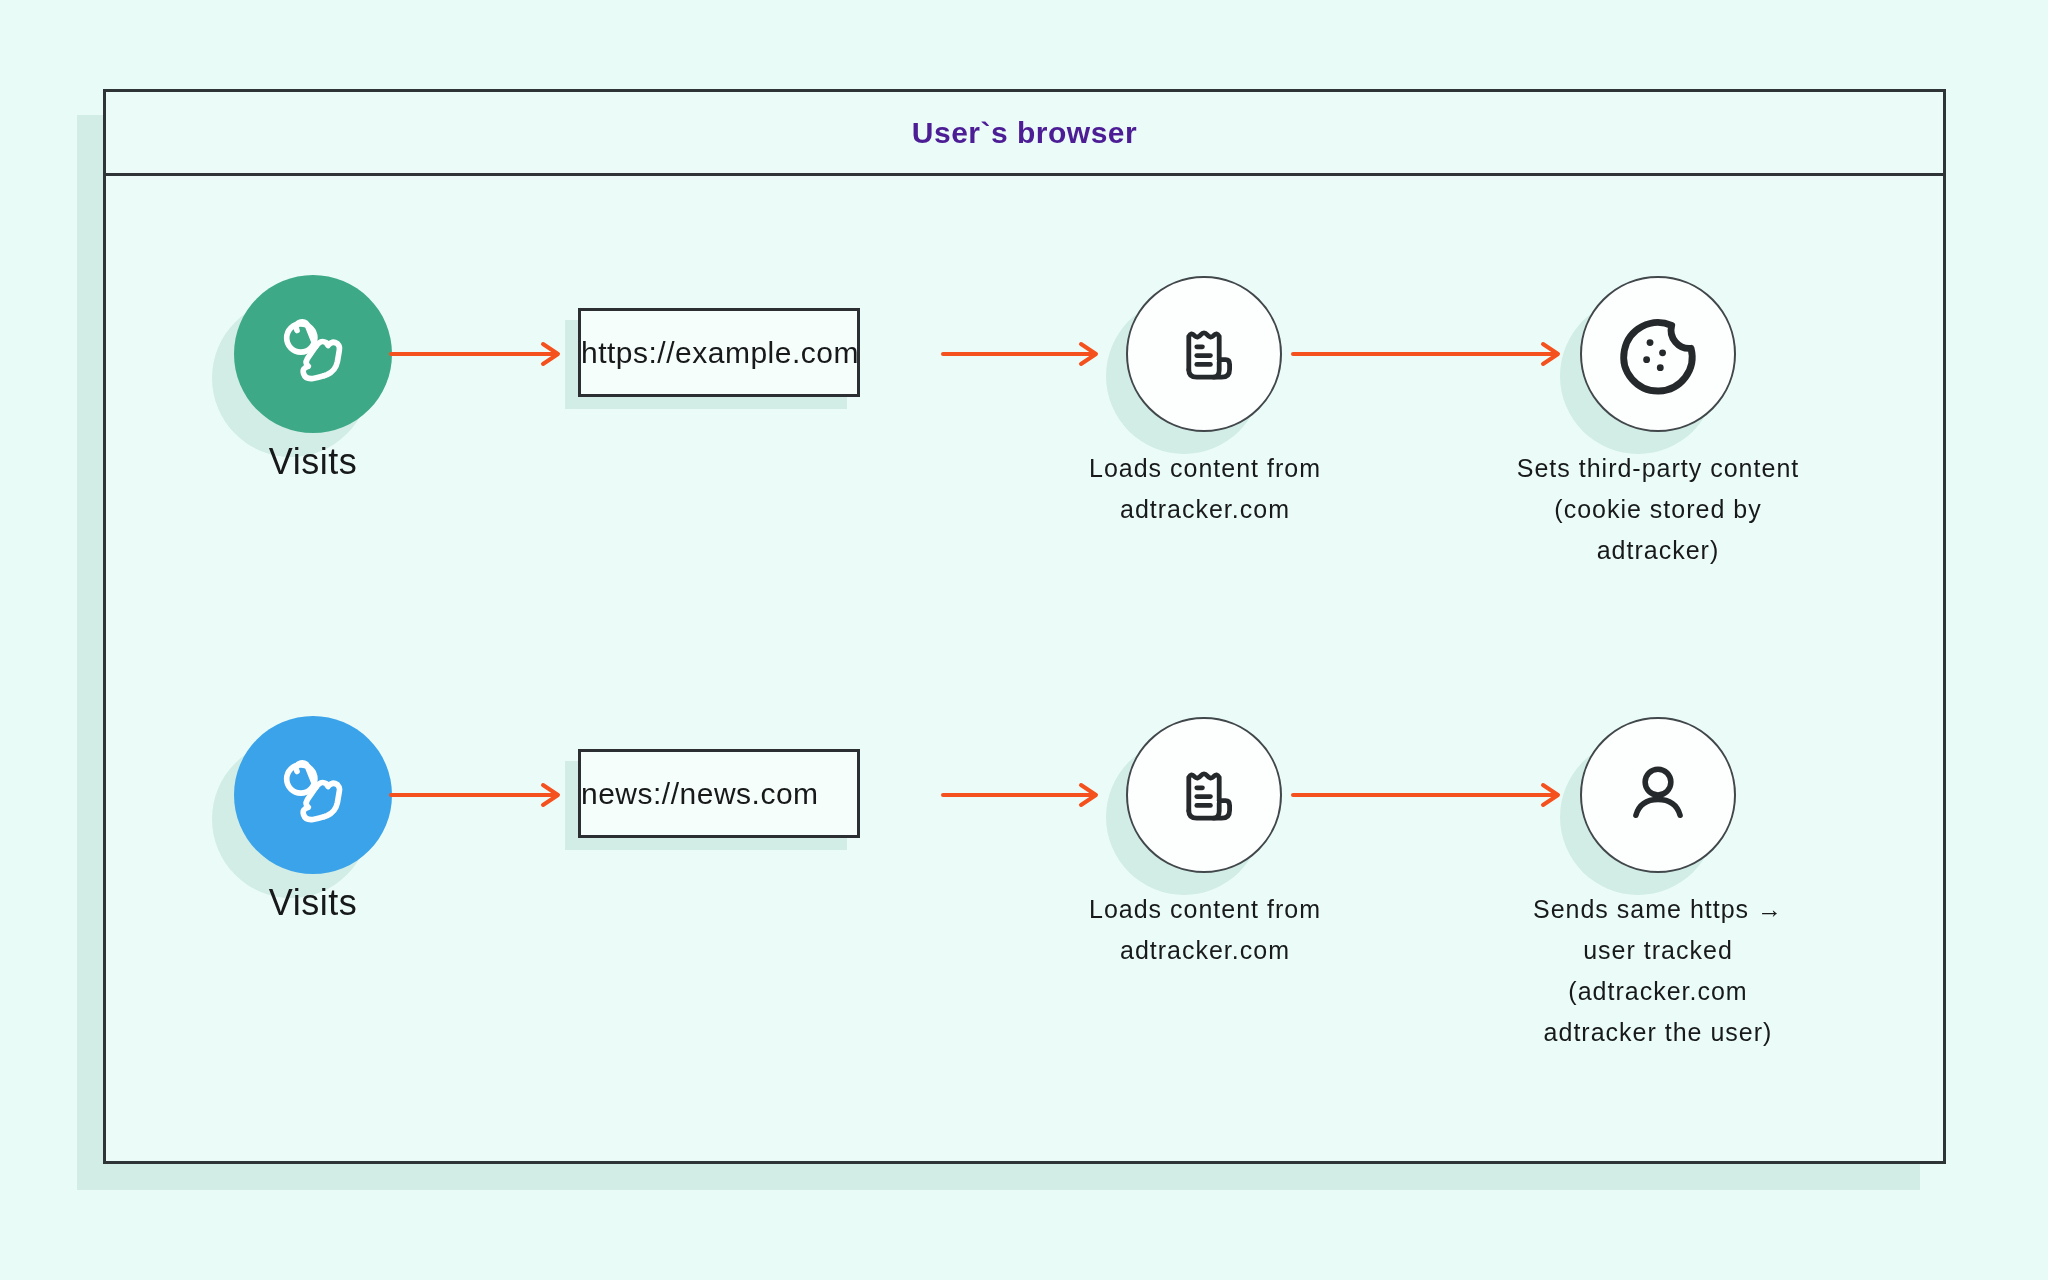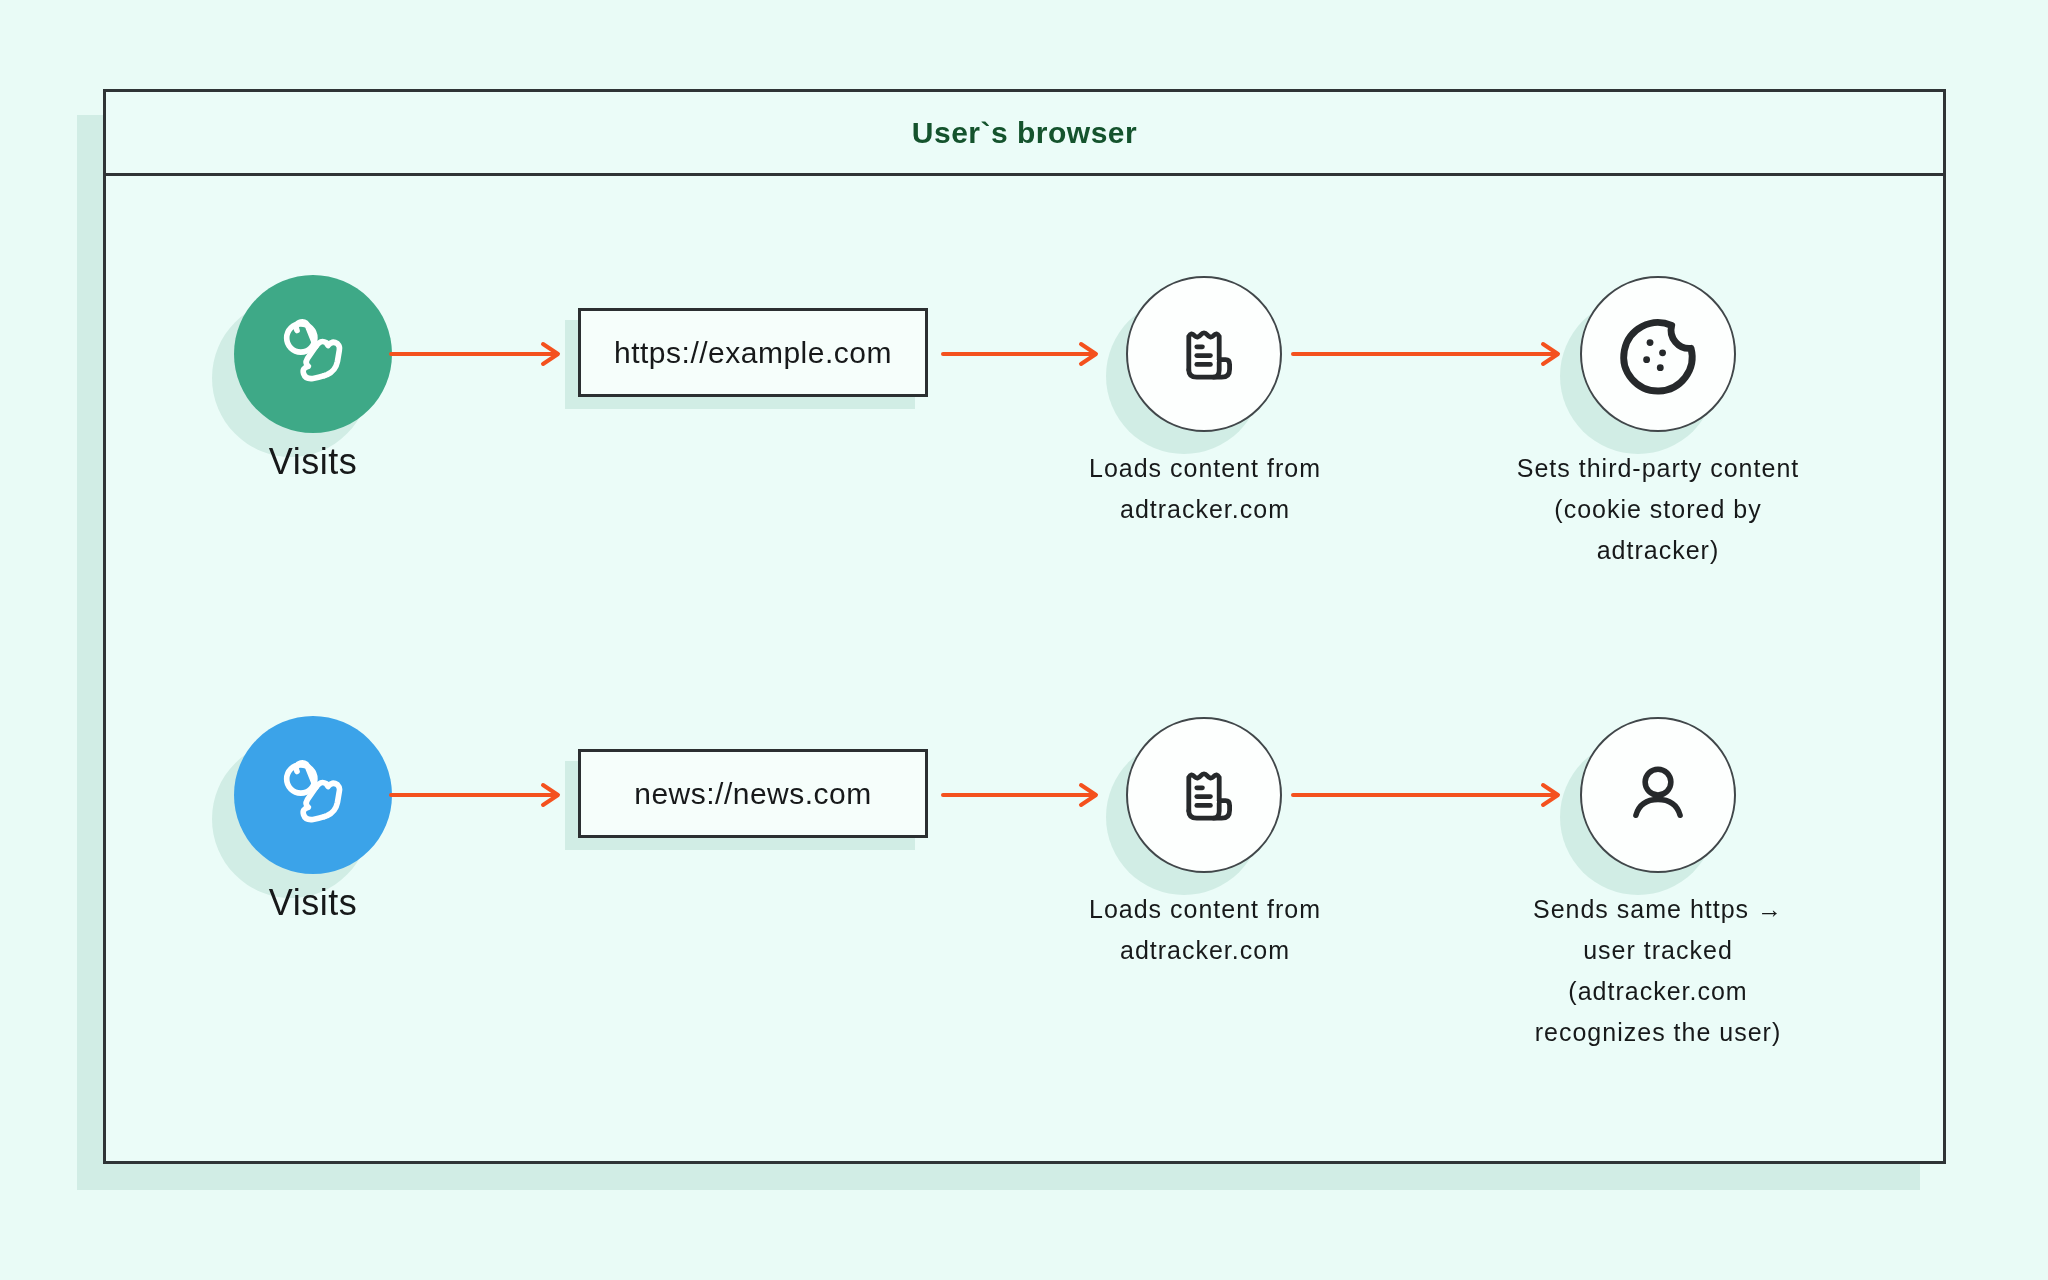--- a/index.html
+++ b/index.html
@@ -18,44 +18,44 @@
     border:3px solid #2F3436;
     background:#EBFCF8;
     box-shadow:-26px 26px 0 #D1EDE5;
   }
   .frame-header{
     height:81px;
     border-bottom:3px solid #2F3436;
     display:flex;align-items:center;justify-content:center;
   }
   .frame-title{
-    font-size:30px;font-weight:bold;letter-spacing:.5px;color:#14532d;
+    font-size:30px;font-weight:bold;letter-spacing:.5px;color:#4c1d95;
   }
   .row{position:absolute;left:0;width:2048px;height:360px;}
   .row1{top:275px;}
   .row2{top:716px;}
 
   .visit-circle{
     position:absolute;left:234px;top:0;
     width:158px;height:158px;border-radius:50%;
     box-shadow:-22px 24px 0 #D1EDE5;
     display:flex;align-items:center;justify-content:center;
   }
   .visit-circle.green{background:#3EA987;}
   .visit-circle.blue{background:#3BA3E9;}
   .visit-label{
     position:absolute;left:214px;top:166px;width:198px;
     text-align:center;font-size:36px;letter-spacing:.5px;
   }
   .url-box{
     position:absolute;left:578px;top:33px;
-    width:350px;height:89px;box-sizing:border-box;
+    width:282px;height:89px;box-sizing:border-box;
     border:3px solid #2B2F31;background:#F6FEFB;
     box-shadow:-13px 12px 0 #D1EDE5;
-    display:flex;align-items:center;justify-content:center;
+    display:flex;align-items:center;justify-content:flex-start;
     font-size:30px;letter-spacing:.5px;
   }
   .icon-circle{
     position:absolute;top:1px;
     width:156px;height:156px;border-radius:50%;
     box-sizing:border-box;
     background:#FDFFFE;border:2px solid #41474A;
     box-shadow:-20px 22px 0 #D1EDE5;
     display:flex;align-items:center;justify-content:center;
   }
@@ -192,15 +192,15 @@
   <div class="icon-circle result">
     <svg width="92" height="92" viewBox="0 0 100 100">
       <circle class="ink" cx="50" cy="36" r="14"></circle>
       <path class="ink" d="M26 72 Q31 55 50 55 Q69 55 74 72"></path>
     </svg>
   </div>
   <div class="caption cap4">
     <div>Sends same https →</div>
     <div>user tracked</div>
     <div>(adtracker.com</div>
-    <div>recognizes the user)</div>
+    <div>adtracker the user)</div>
   </div>
 </div>
 
 </body></html>

